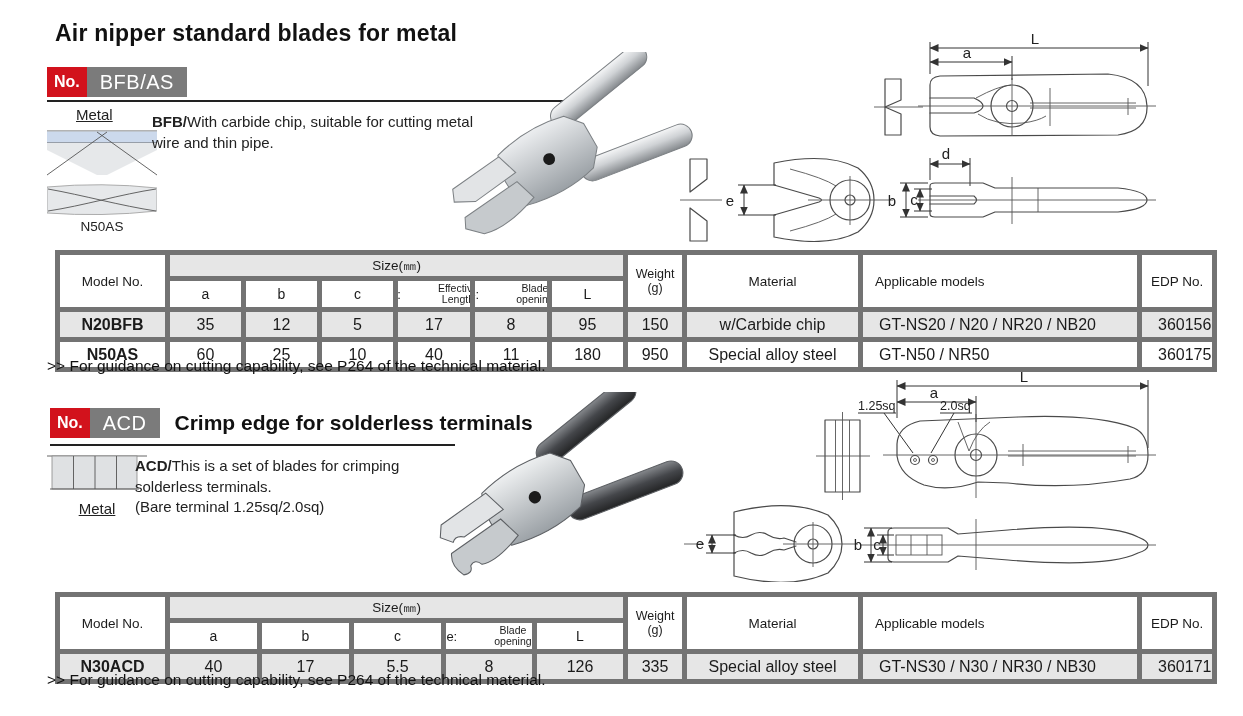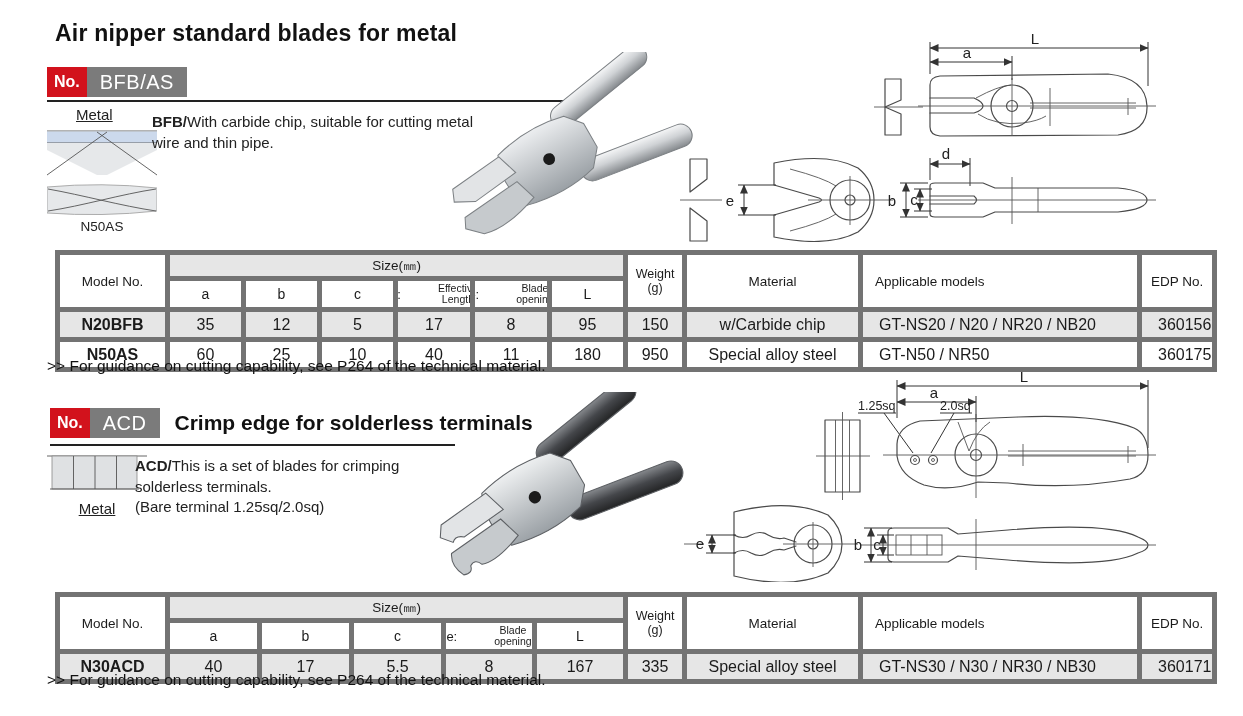--- a/index.html
+++ b/index.html
@@ -449,21 +449,21 @@
             </div>
           </th>
       <th>L</th>
     </tr>
     <tr class="data first">
       <td class="model shade">N30ACD</td>
       <td class="shade">40</td>
       <td class="shade">17</td>
       <td class="shade">5.5</td>
       <td class="shade">8</td>
-      <td class="shade">167</td>
+      <td class="shade">126</td>
       <td class="shade">335</td>
       <td class="shade">Special alloy steel</td>
       <td class="shade leftcell">GT-NS30 / N30 / NR30 / NB30</td>
       <td class="shade leftcell">360171</td>
     </tr>
   </tbody>
     </table>
 
   <div class="footnote" style="left:47px;top:671px;">&gt;&gt; For guidance on cutting capability, see P264 of the technical material.</div>
 

